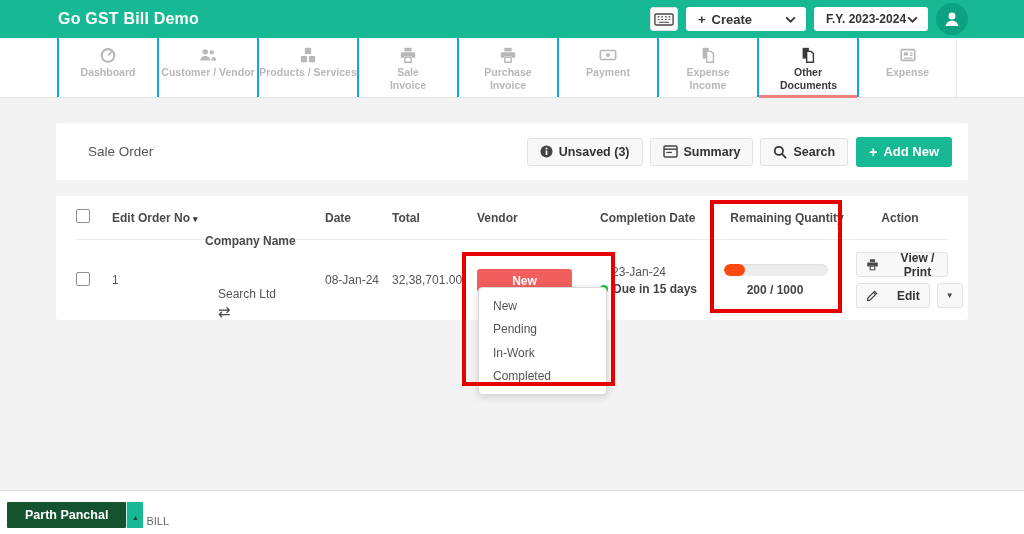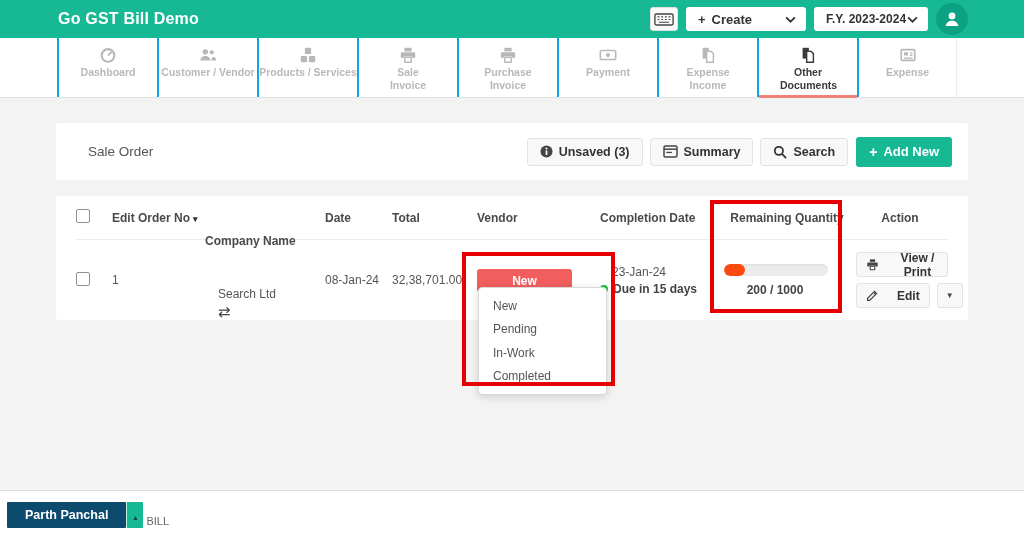--- a/index.html
+++ b/index.html
@@ -133,21 +133,21 @@
   .anno-box { position:absolute; border:4px solid #e60000; pointer-events:none; z-index:50; }
   .anno-status { left:462px; top:252px; width:153px; height:134px; }
   .anno-remaining { left:710px; top:200px; width:132px; height:113px; }
 
   
   .footer {
     position:absolute; left:0; right:0; bottom:0; height:44px; background:#fff;
     border-top:1px solid #ddd; display:flex; align-items:flex-end; padding:0 0 6px 7px;
   }
   .user-btn {
-    height:26px; background:#0c4a6e; border:none; color:#fff; font-weight:700; font-size:12.5px;
+    height:26px; background:#14532d; border:none; color:#fff; font-weight:700; font-size:12.5px;
     padding:0 18px; cursor:pointer; border-radius:1px;
   }
   .user-caret-btn {
     height:26px; width:17px; background:#17b894; border:none; border-left:1px solid rgba(255,255,255,.75);
     cursor:pointer; padding:0; border-radius:1px;
   }
   .user-caret-btn .caret-up { font-size:7px; color:#1d4639; }
   .brand-text { font-size:11px; color:#666; margin-left:3px; margin-bottom:1px; }
 
   svg { display:block; }

